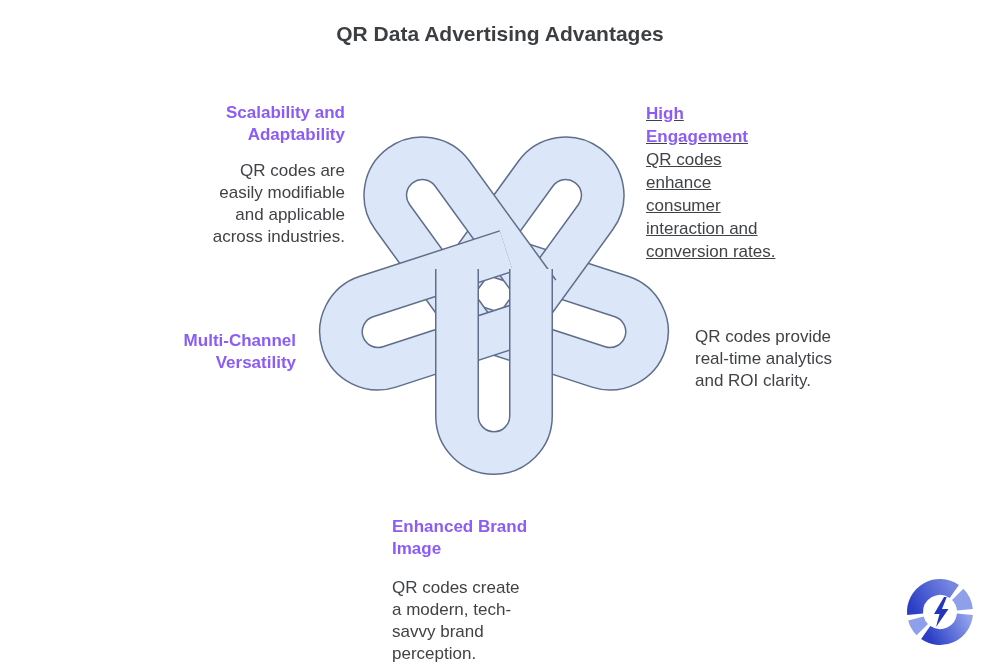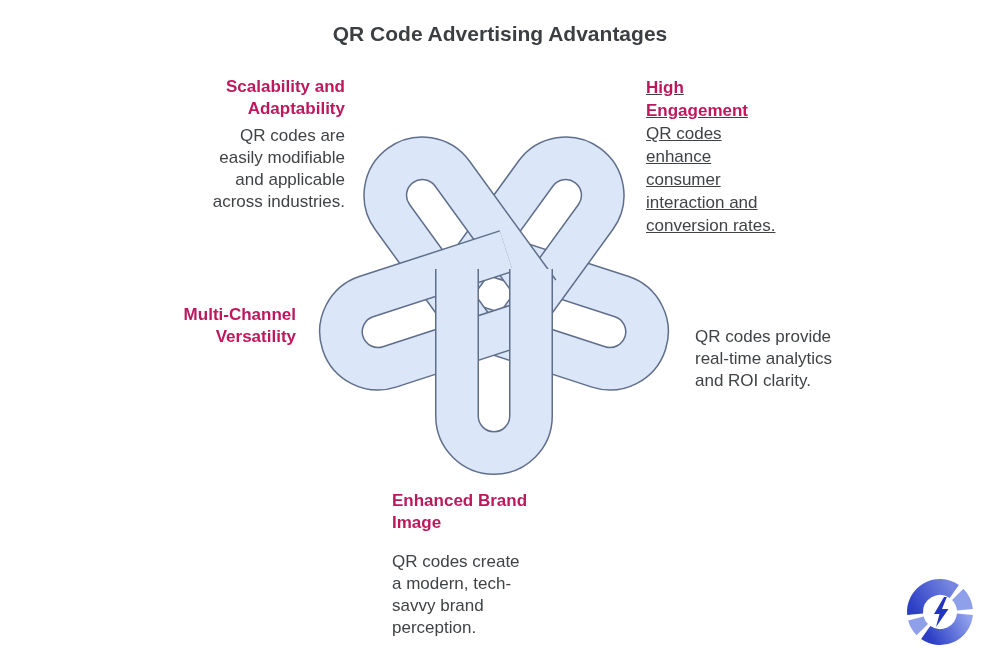--- a/index.html
+++ b/index.html
@@ -7,44 +7,44 @@
     position:relative;width:1000px;height:666px;overflow:hidden;
     background:#ffffff;
     font-family:"Liberation Sans", sans-serif;
     color:#3e4245;
   }
   .title{
     position:absolute;top:22px;left:0;width:1000px;
     text-align:center;font-size:21px;font-weight:bold;color:#3c3f42;
   }
   .blk{position:absolute;}
-  .h{font-size:17px;font-weight:bold;line-height:22px;white-space:pre-line;color:#be185d;}
+  .h{font-size:17px;font-weight:bold;line-height:22px;white-space:pre-line;color:#8b5cf6;margin-top:26px;}
   .b{font-size:17px;line-height:22px;white-space:pre-line;color:#404346;}
   .blk-scalability{top:76px;right:655px;text-align:right;}
-  .blk-scalability .b{margin-top:5px;}
+  .blk-scalability .b{margin-top:14px;}
   .blk-engagement{top:76px;left:646px;text-align:left;text-decoration:underline;}
   .blk-engagement .h,.blk-engagement .b{line-height:23px;}
   .blk-engagement .b{margin-top:0;}
   .blk-multichannel-h{top:304px;right:704px;text-align:right;}
   .blk-multichannel-b{top:368px;right:690px;width:175px;text-align:center;}
   .blk-cost{top:303px;left:695px;text-align:left;}
   .blk-cost .b{margin-top:23px;}
   .blk-brand{top:490px;left:392px;width:200px;text-align:left;}
   .blk-brand .b{margin-top:17px;}
   .knot{position:absolute;left:309px;top:109px;}
   .knot .ko{fill:none;stroke:#5f6e8a;stroke-width:44;stroke-linejoin:round;}
   .knot .kf{fill:none;stroke:#dbe6f8;stroke-width:41;stroke-linejoin:round;}
   .logo{position:absolute;left:904px;top:576px;}
 </style>
 </head>
 <body>
 
 <div class="stage">
 
-  <div class="title">QR Code Advertising Advantages</div>
+  <div class="title">QR Data Advertising Advantages</div>
 
   <svg class="knot" width="370" height="370" viewBox="-185 -185 370 370" aria-hidden="true">
 
     <g transform="rotate(288)">
       <path class="ko" d="M -37 -25 L -37 122 A 37 37 0 0 0 37 122 L 37 -25"></path>
       <path class="kf" d="M -37 -25 L -37 122 A 37 37 0 0 0 37 122 L 37 -25"></path>
     </g>
     <g transform="rotate(216)">
       <path class="ko" d="M -37 -25 L -37 122 A 37 37 0 0 0 37 122 L 37 -25"></path>
       <path class="kf" d="M -37 -25 L -37 122 A 37 37 0 0 0 37 122 L 37 -25"></path>

